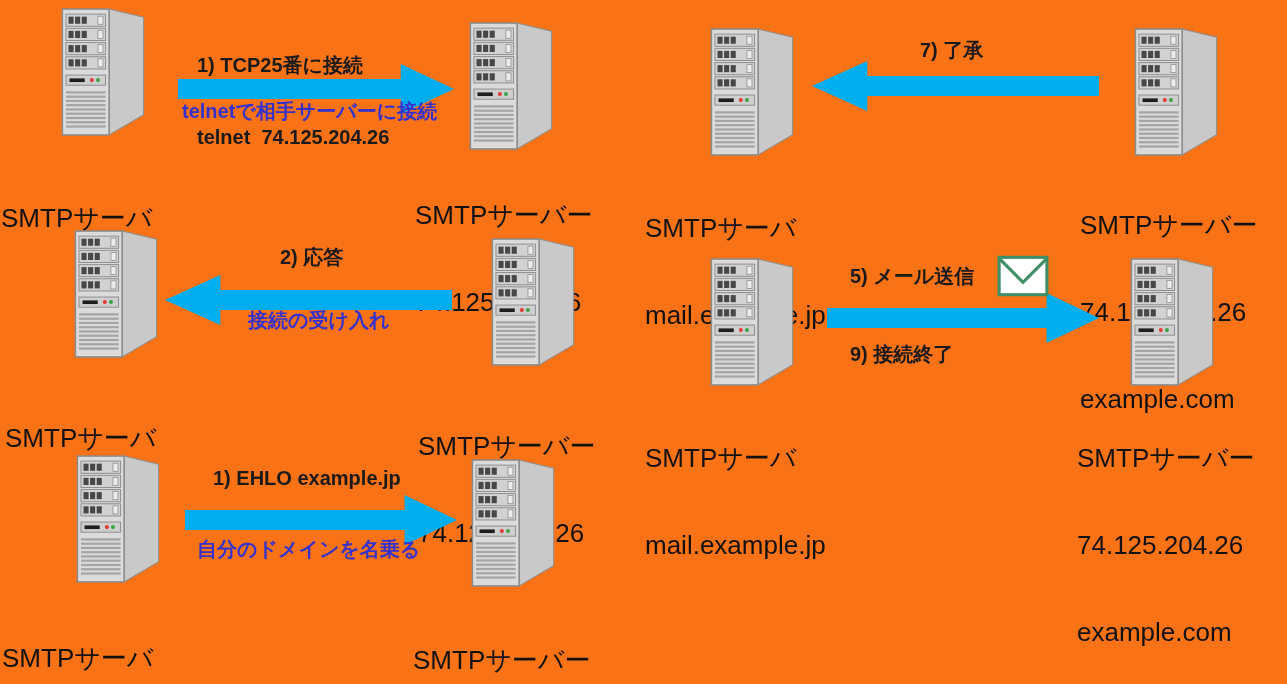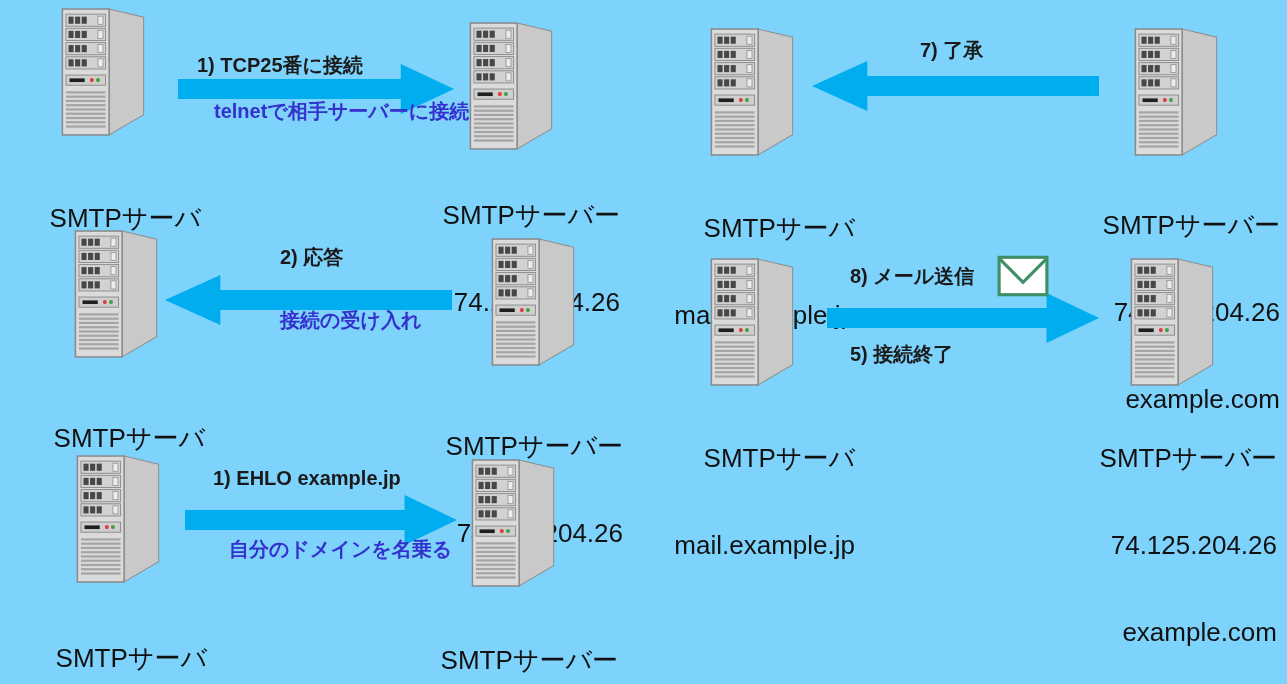--- a/index.html
+++ b/index.html
@@ -1,29 +1,29 @@
 <!DOCTYPE html>
 <html><head>
 <meta charset="utf-8">
 <style>
   html,body{margin:0;padding:0;background:#ffffff;}
   #canvas{
-    position:relative;width:1287px;height:684px;background:#7dd3fc;overflow:hidden;
+    position:relative;width:1287px;height:684px;background:#f97316;overflow:hidden;
     font-family:"Liberation Sans","DejaVu Sans",sans-serif;color:#1a1a1a;
   }
   .abs{position:absolute;}
   .server-svg{display:block;}
   .step-label{
     font-size:20px;font-weight:bold;color:#1a1a1a;white-space:pre;line-height:24px;
   }
   .annot{
-    font-size:20px;font-weight:bold;color:#3431cc;white-space:pre;margin-left:32px;
+    font-size:20px;font-weight:bold;color:#3431cc;white-space:pre;
   }
   .server-label{
-    font-size:26px;font-weight:500;color:#111;text-align:right;line-height:29px;white-space:pre;
+    font-size:26px;font-weight:500;color:#111;text-align:left;line-height:29px;white-space:pre;
   }
   .server-label div{min-height:29px;}
   .arrow-svg{display:block;}
 </style>
 </head>
 <body>
 
 <svg width="0" height="0" style="position:absolute" aria-hidden="true">
   <defs>
     <symbol id="sym-server" viewBox="0 0 92 130">
@@ -94,20 +94,21 @@
         <use href="#sym-server"></use>
       </svg>
     <svg class="abs server-svg" style="left:463px;top:20px" width="94" height="132" viewBox="0 0 92 130">
         <use href="#sym-server"></use>
       </svg>
     <svg class="abs arrow-svg" style="left:178px;top:61px" width="276" height="56" viewBox="0 0 280 56" preserveAspectRatio="none">
         <use href="#sym-arrow-right"></use>
       </svg>
     <div class="abs step-label" style="left:197px;top:5px">
       <div>1) TCP25番に接続</div>
+      <div>telnet  74.125.204.26</div>
     </div>
     <div class="abs annot" style="left:182px;top:98px">telnetで相手サーバーに接続</div>
     <div class="abs server-label" style="left:1px;top:146px;width:200px">
       <div>SMTPサーバ</div>
     </div>
     <div class="abs server-label" style="left:415px;top:143px;width:205px">
       <div>SMTPサーバー</div>
       <div>74.125.204.26</div>
     </div>
   </div>
@@ -181,25 +182,25 @@
   <div>
     <svg class="abs server-svg" style="left:704px;top:256px" width="94" height="132" viewBox="0 0 92 130">
         <use href="#sym-server"></use>
       </svg>
     <svg class="abs server-svg" style="left:1124px;top:256px" width="94" height="132" viewBox="0 0 92 130">
         <use href="#sym-server"></use>
       </svg>
     <svg class="abs arrow-svg" style="left:827px;top:290px" width="272" height="56" viewBox="0 0 280 56" preserveAspectRatio="none">
         <use href="#sym-arrow-right"></use>
       </svg>
-    <div class="abs step-label" style="left:850px;top:264px">8) メール送信</div>
+    <div class="abs step-label" style="left:850px;top:264px">5) メール送信</div>
     <svg class="abs" style="left:996px;top:252px" width="54" height="48" viewBox="0 0 52 46">
         <use href="#sym-envelope"></use>
       </svg>
-    <div class="abs step-label" style="left:850px;top:342px">5) 接続終了</div>
+    <div class="abs step-label" style="left:850px;top:342px">9) 接続終了</div>
     <div class="abs server-label" style="left:645px;top:386px;width:210px">
       <div>SMTPサーバ</div>
       <div>mail.example.jp</div>
     </div>
     <div class="abs server-label" style="left:1077px;top:386px;width:200px">
       <div>SMTPサーバー</div>
       <div>74.125.204.26</div>
       <div>example.com</div>
     </div>
   </div>

